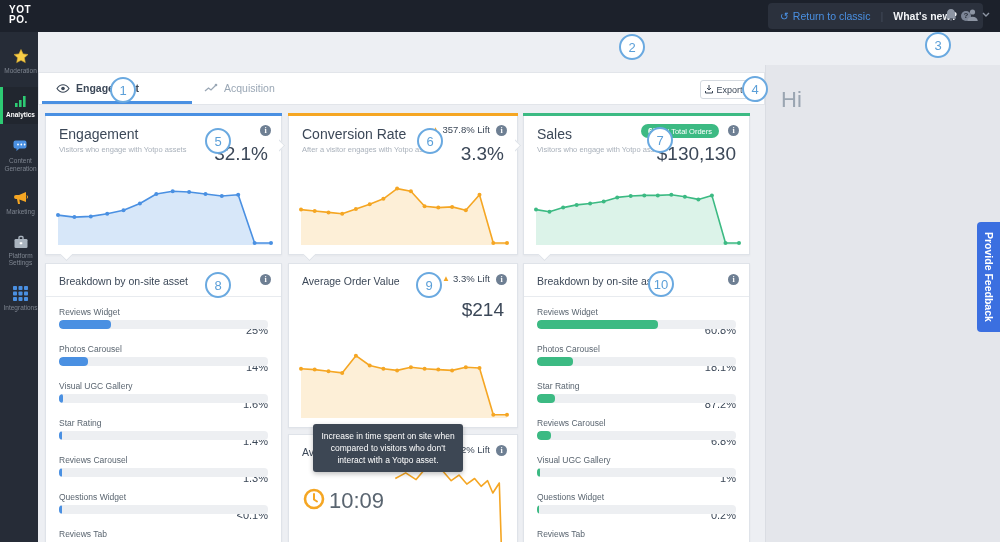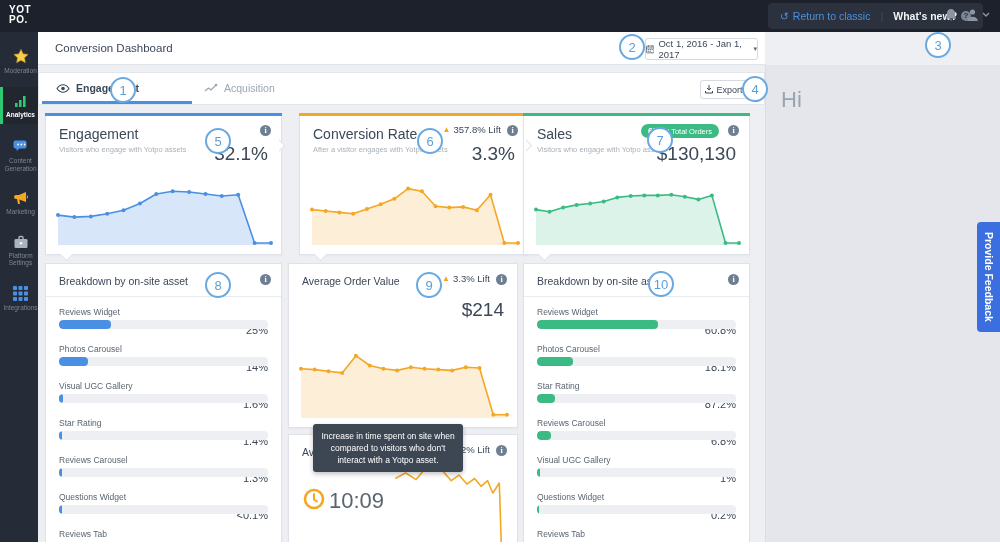--- a/index.html
+++ b/index.html
@@ -169,39 +169,20 @@
             <rect x="11" y="5.5" width="4" height="4" rx=".8"></rect>
             <rect x="0" y="11" width="4" height="4" rx=".8"></rect>
             <rect x="5.5" y="11" width="4" height="4" rx=".8"></rect>
             <rect x="11" y="11" width="4" height="4" rx=".8"></rect>
           </g>
         </svg>
       <span class="lbl">Integrations</span>
     </div>
   </div>
 
-  <div class="main-header">
-    <span class="page-title">Conversion Dashboard</span>
-    <div class="datepicker">
-      <svg width="10" height="10" viewBox="0 0 10 10">
-          <rect x=".5" y="1.5" width="9" height="8" rx="1" fill="none" stroke="#5a6570"></rect>
-          <path d="M.5 3.8h9" stroke="#5a6570"></path>
-          <path d="M2.8.5v2M7.2.5v2" stroke="#5a6570"></path>
-          <g fill="#5a6570">
-            <rect x="2" y="5" width="1.3" height="1.3"></rect>
-            <rect x="4.3" y="5" width="1.3" height="1.3"></rect>
-            <rect x="6.6" y="5" width="1.3" height="1.3"></rect>
-            <rect x="2" y="7" width="1.3" height="1.3"></rect>
-            <rect x="4.3" y="7" width="1.3" height="1.3"></rect>
-          </g>
-        </svg>
-      <span>Oct 1, 2016 - Jan 1, 2017</span>
-      <span style="font-size:7px;color:#5a6570;">▾</span>
-    </div>
-  </div>
 
   <div class="right-panel">
     <div class="hi">Hi</div>
   </div>
   <div class="feedback">Provide Feedback</div>
 
   <div class="tabstrip">
     <div class="tab tab-eng">
       <svg width="14" height="9" viewBox="0 0 14 9">
           <path d="M1 4.5C2.8 1.8 4.8.8 7 .8s4.2 1 6 3.7C11.2 7.2 9.2 8.2 7 8.2S2.8 7.2 1 4.5z" fill="none" stroke="#3c4858" stroke-width="1.1"></path>
@@ -249,21 +230,21 @@
           <circle cx="167.8" cy="23.0" r="2" fill="#4a90e2"></circle>
           <circle cx="184.2" cy="21.7" r="2" fill="#4a90e2"></circle>
           <circle cx="200.6" cy="70.0" r="2" fill="#4a90e2"></circle>
           <circle cx="217.0" cy="70.0" r="2" fill="#4a90e2"></circle>
         </svg>
       </div>
     <div class="notch"></div>
     <div class="flow-arrow" style="right:-8px; top:22px;"></div>
   </div>
 
-  <div class="card" style="left:299px; top:115px; width:230px; height:140px;">
+  <div class="card" style="left:288px; top:115px; width:230px; height:140px;">
     <div class="accent" style="background:#f5a623"></div>
     <div class="kpi-title">Conversion Rate</div>
     <div class="kpi-sub">After a visitor engages with Yotpo assets</div>
     <div class="lift" style="right:27px; top:8px;">
         <span class="tri">▲</span>
         <span>357.8% Lift</span>
       </div>
     <span class="info-i" style="right:10px; top:9px;">i</span>
     <div class="kpi-value">3.3%</div>
     <div class="chart" style="left:8px; top:57px; width:214px; height:76px;">

